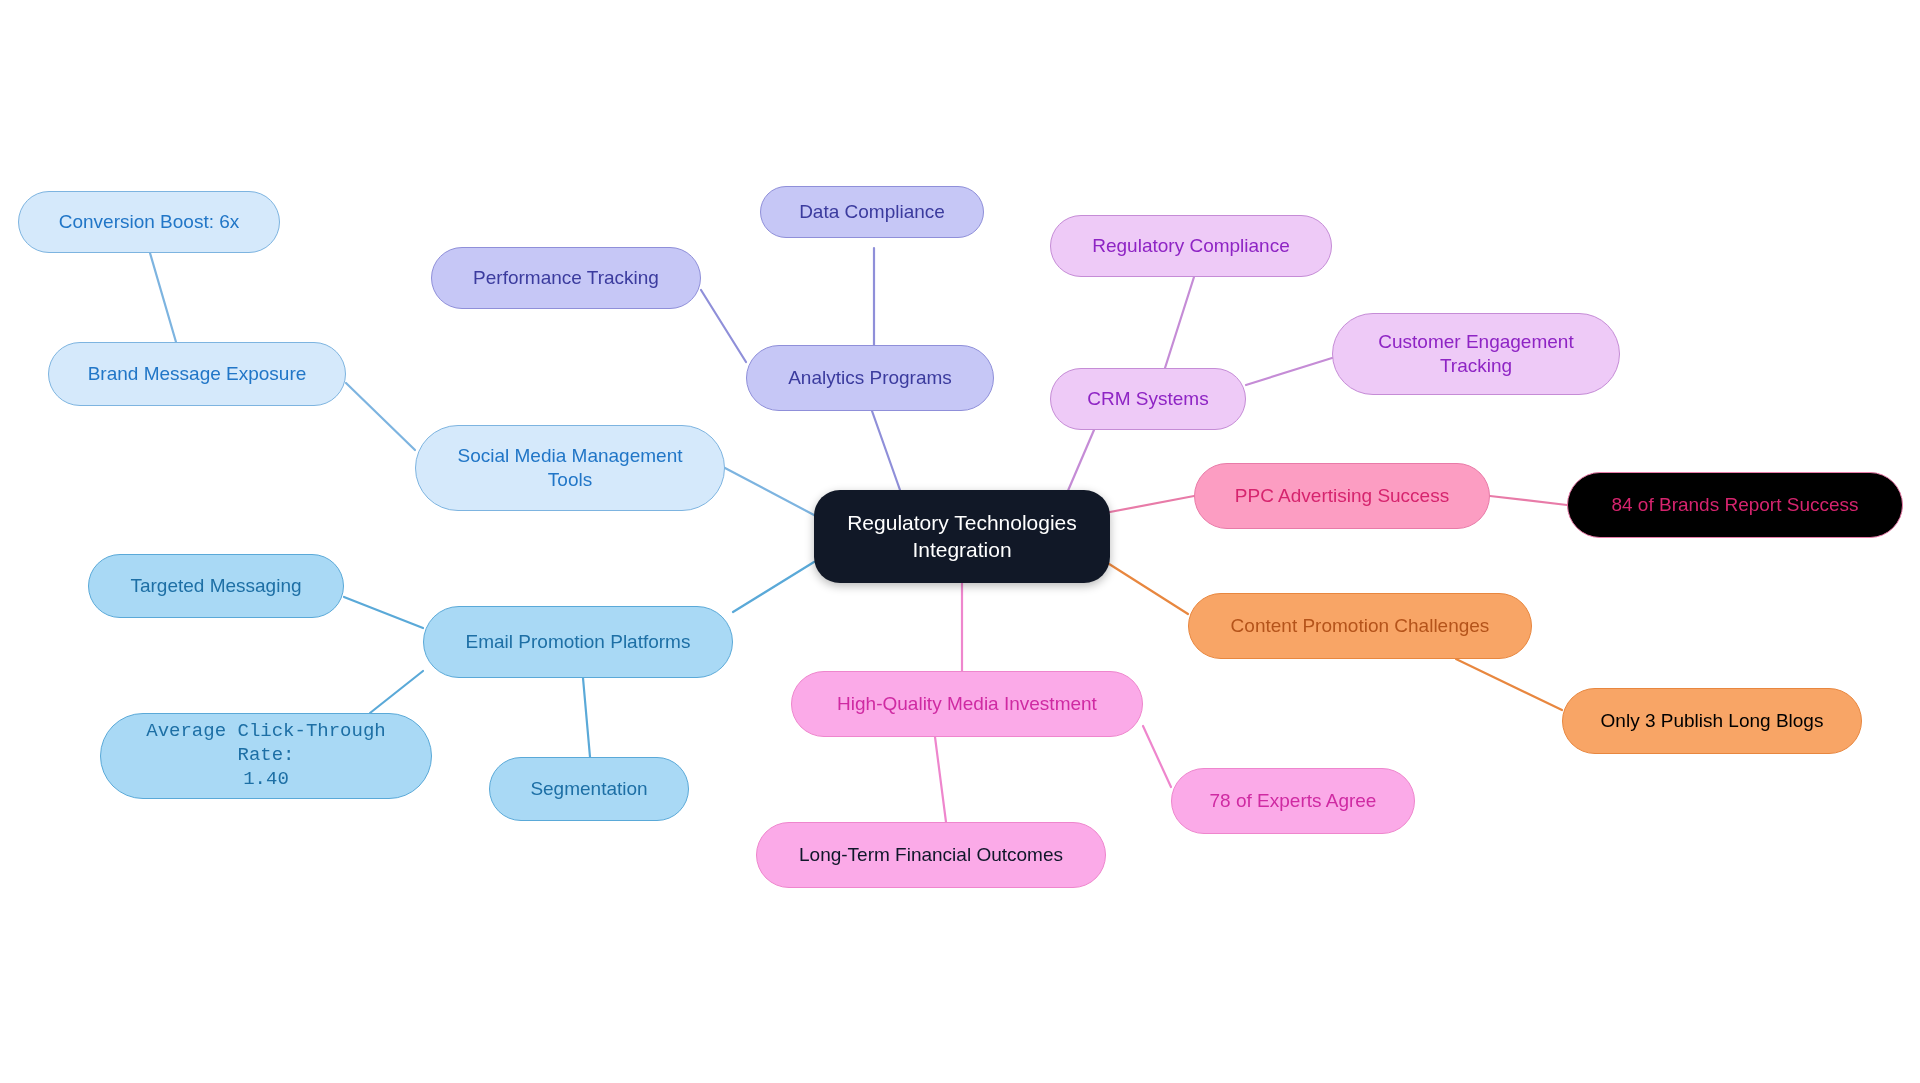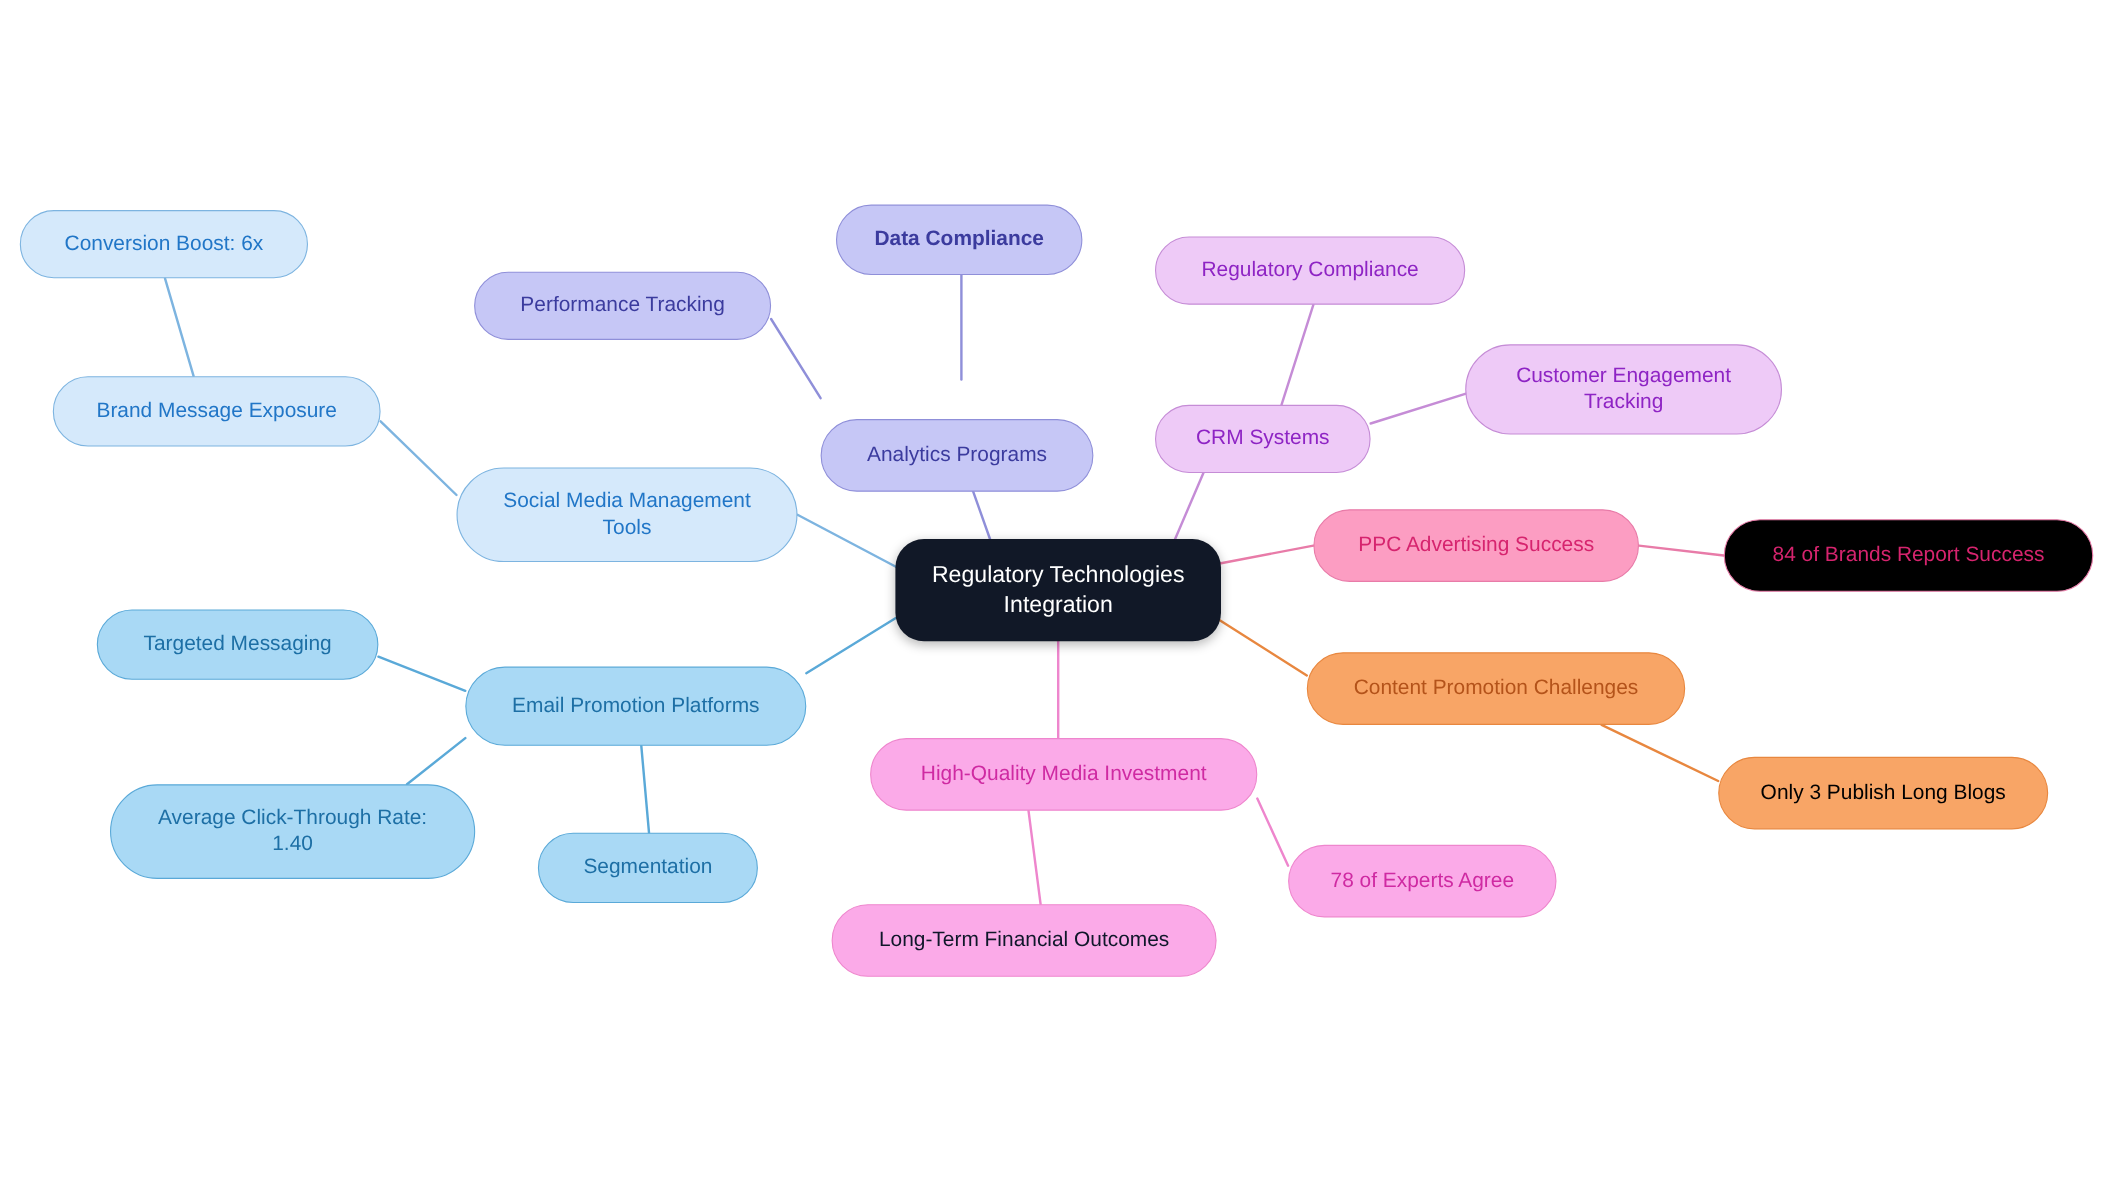--- a/index.html
+++ b/index.html
@@ -83,26 +83,26 @@
     </svg>
   <div id="node-layer">
       <div class="node root" style="left: 814px; top: 490px; width: 296px; height: 93px; background: rgb(17, 24, 39); color: rgb(255, 255, 255); font-size: 21px;"><span class="node-label">Regulatory Technologies
 Integration</span></div>
       <div class="node" style="left: 415px; top: 425px; width: 310px; height: 86px; background: rgb(213, 233, 251); color: rgb(33, 118, 199); border-color: rgb(125, 180, 224); font-size: 19px;"><span class="node-label">Social Media Management
 Tools</span></div>
       <div class="node" style="left: 48px; top: 342px; width: 298px; height: 64px; background: rgb(213, 233, 251); color: rgb(33, 118, 199); border-color: rgb(125, 180, 224); font-size: 19px;"><span class="node-label">Brand Message Exposure</span></div>
       <div class="node" style="left: 18px; top: 191px; width: 262px; height: 62px; background: rgb(213, 233, 251); color: rgb(33, 118, 199); border-color: rgb(125, 180, 224); font-size: 19px;"><span class="node-label">Conversion Boost: 6x</span></div>
       <div class="node" style="left: 423px; top: 606px; width: 310px; height: 72px; background: rgb(169, 217, 245); color: rgb(29, 111, 165); border-color: rgb(90, 169, 216); font-size: 19px;"><span class="node-label">Email Promotion Platforms</span></div>
       <div class="node" style="left: 88px; top: 554px; width: 256px; height: 64px; background: rgb(169, 217, 245); color: rgb(29, 111, 165); border-color: rgb(90, 169, 216); font-size: 19px;"><span class="node-label">Targeted Messaging</span></div>
-      <div class="node" style="left: 100px; top: 713px; width: 332px; height: 86px; background: rgb(169, 217, 245); color: rgb(29, 111, 165); border-color: rgb(90, 169, 216); font-size: 19px;"><span class="node-label">Average Click-Through Rate:
+      <div class="node" style="left: 100px; top: 713px; width: 332px; height: 86px; background: rgb(169, 217, 245); color: rgb(29, 111, 165); border-color: rgb(90, 169, 216); font-size: 19px; font-family: Liberation Mono, monospace;"><span class="node-label">Average Click-Through Rate:
 1.40</span></div>
       <div class="node" style="left: 489px; top: 757px; width: 200px; height: 64px; background: rgb(169, 217, 245); color: rgb(29, 111, 165); border-color: rgb(90, 169, 216); font-size: 19px;"><span class="node-label">Segmentation</span></div>
-      <div class="node" style="left: 746px; top: 345px; width: 248px; height: 66px; background: rgb(198, 199, 246); color: rgb(59, 59, 158); border-color: rgb(143, 143, 217); font-size: 19px; margin-top: 36px;"><span class="node-label">Analytics Programs</span></div>
+      <div class="node" style="left: 746px; top: 345px; width: 248px; height: 66px; background: rgb(198, 199, 246); color: rgb(59, 59, 158); border-color: rgb(143, 143, 217); font-size: 19px;"><span class="node-label">Analytics Programs</span></div>
       <div class="node" style="left: 431px; top: 247px; width: 270px; height: 62px; background: rgb(198, 199, 246); color: rgb(59, 59, 158); border-color: rgb(143, 143, 217); font-size: 19px;"><span class="node-label">Performance Tracking</span></div>
-      <div class="node" style="left: 760px; top: 186px; width: 224px; height: 64px; background: rgb(198, 199, 246); color: rgb(59, 59, 158); border-color: rgb(143, 143, 217); font-size: 19px; font-weight: bold;"><span class="node-label">Data Compliance</span></div>
+      <div class="node" style="left: 760px; top: 186px; width: 224px; height: 52px; background: rgb(198, 199, 246); color: rgb(59, 59, 158); border-color: rgb(143, 143, 217); font-size: 19px;"><span class="node-label">Data Compliance</span></div>
       <div class="node" style="left: 1050px; top: 368px; width: 196px; height: 62px; background: rgb(238, 202, 247); color: rgb(142, 36, 196); border-color: rgb(197, 140, 214); font-size: 19px;"><span class="node-label">CRM Systems</span></div>
       <div class="node" style="left: 1050px; top: 215px; width: 282px; height: 62px; background: rgb(238, 202, 247); color: rgb(142, 36, 196); border-color: rgb(197, 140, 214); font-size: 19px;"><span class="node-label">Regulatory Compliance</span></div>
       <div class="node" style="left: 1332px; top: 313px; width: 288px; height: 82px; background: rgb(238, 202, 247); color: rgb(142, 36, 196); border-color: rgb(197, 140, 214); font-size: 19px;"><span class="node-label">Customer Engagement
 Tracking</span></div>
       <div class="node" style="left: 1194px; top: 463px; width: 296px; height: 66px; background: rgb(252, 157, 194); color: rgb(214, 36, 110); border-color: rgb(232, 123, 168); font-size: 19px;"><span class="node-label">PPC Advertising Success</span></div>
       <div class="node" style="left: 1567px; top: 472px; width: 336px; height: 66px; background: #000000; color: rgb(214, 36, 110); border-color: rgb(232, 123, 168); font-size: 19px;"><span class="node-label">84 of Brands Report Success</span></div>
       <div class="node" style="left: 1188px; top: 593px; width: 344px; height: 66px; background: rgb(248, 165, 102); color: rgb(180, 83, 26); border-color: rgb(232, 135, 63); font-size: 19px;"><span class="node-label">Content Promotion Challenges</span></div>
       <div class="node" style="left: 1562px; top: 688px; width: 300px; height: 66px; background: rgb(248, 165, 102); color: #000000; border-color: rgb(232, 135, 63); font-size: 19px;"><span class="node-label">Only 3 Publish Long Blogs</span></div>
       <div class="node" style="left: 791px; top: 671px; width: 352px; height: 66px; background: rgb(251, 170, 232); color: rgb(207, 42, 162); border-color: rgb(238, 134, 205); font-size: 19px;"><span class="node-label">High-Quality Media Investment</span></div>
       <div class="node" style="left: 756px; top: 822px; width: 350px; height: 66px; background: rgb(251, 170, 232); color: #0f172a; border-color: rgb(238, 134, 205); font-size: 19px;"><span class="node-label">Long-Term Financial Outcomes</span></div>

